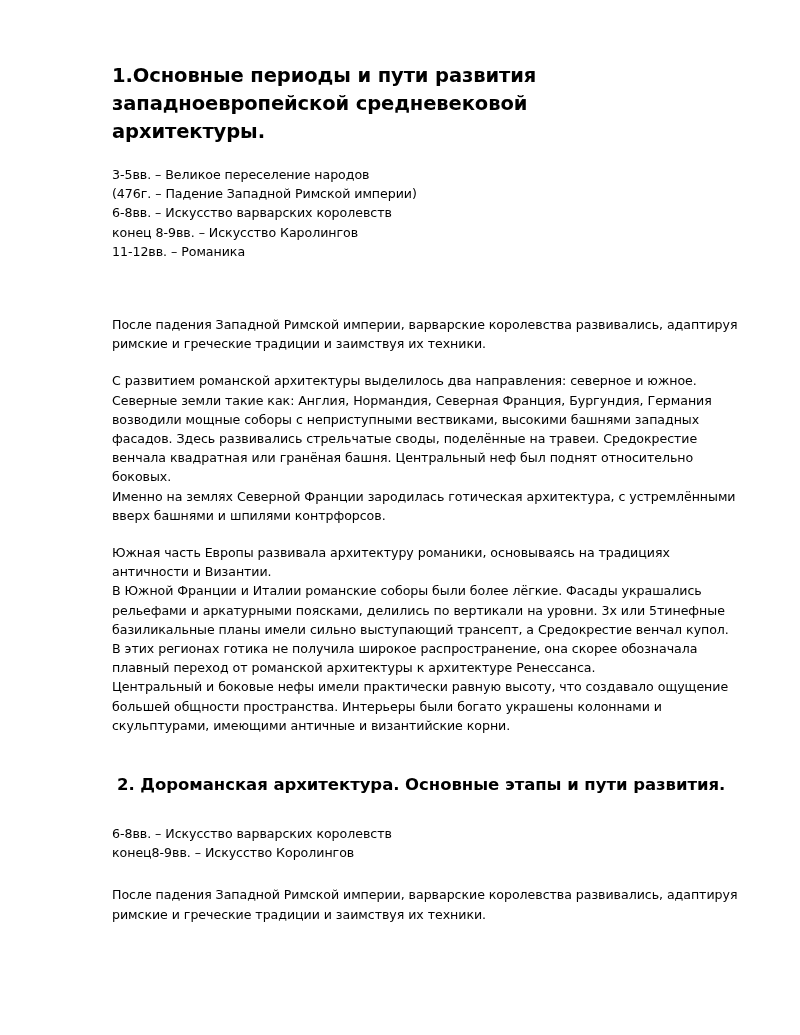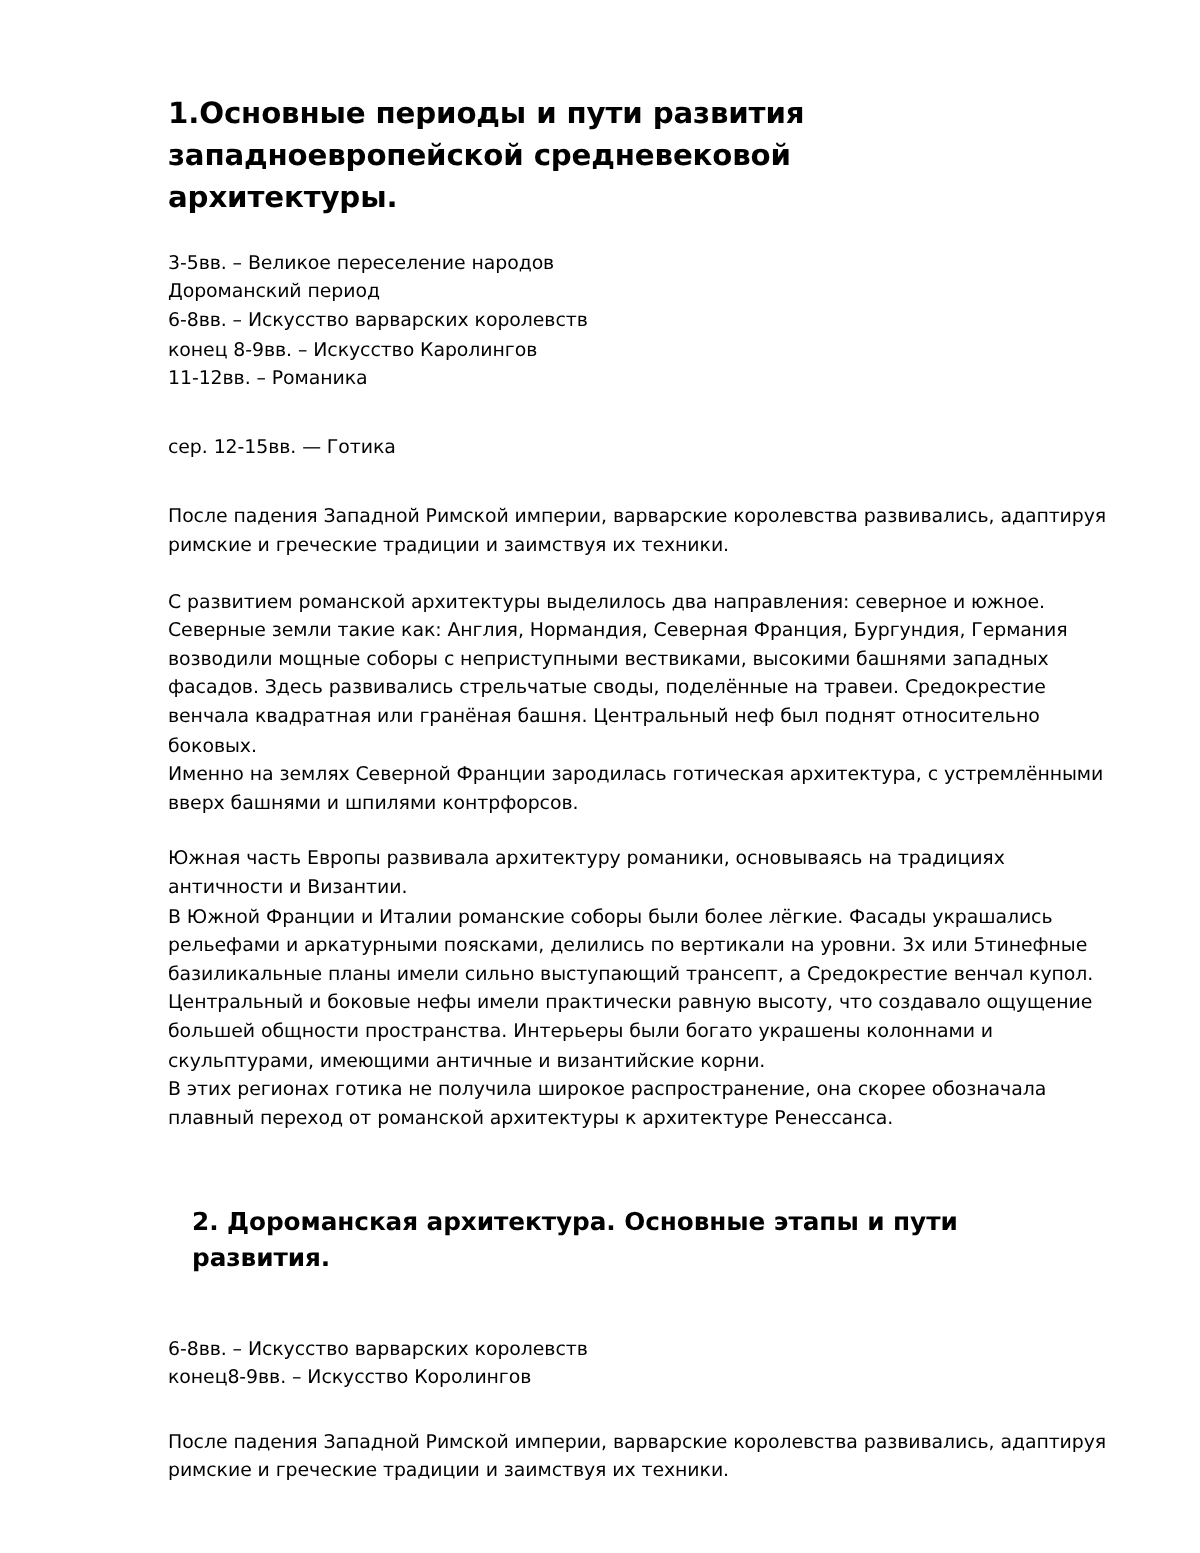--- a/index.html
+++ b/index.html
@@ -35,21 +35,21 @@
     line-height: 28px;
     letter-spacing: -0.1px;
     margin: 0 0 0 0;
     width: 560px;
   }
   .h2 {
     font-size: 16.5px;
     font-weight: bold;
     line-height: 24px;
     letter-spacing: -0.05px;
-    margin: 16px;
+    margin: 5px;
   }
 
   
   .block {
     font-size: 12.6px;
     line-height: 19.2px;
     letter-spacing: -0.05px;
   }
   .block p {
     margin: 0;
@@ -71,52 +71,49 @@
 
 <div class="page">
   <div class="doc">
 
     <h1 class="h1">1.Основные периоды и пути развития западноевропейской средневековой архитектуры.</h1>
 
     <div class="sp-h1-list"></div>
 
     <div class="block list">
       <p>3-5вв. – Великое переселение народов</p>
-      <p>Дороманский период</p>
+      <p>(476г. – Падение Западной Римской империи)</p>
       <p>6-8вв. – Искусство варварских королевств</p>
       <p>конец 8-9вв. – Искусство Каролингов</p>
       <p>11-12вв. – Романика</p>
     </div>
 
     <div class="sp-gotika"></div>
 
-    <div class="block list">
-      <p>сер. 12-15вв. — Готика</p>
-    </div>
 
     <div class="sp-gotika"></div>
 
     <div class="block">
       <p>После падения Западной Римской империи, варварские королевства развивались, адаптируя римские и греческие традиции и заимствуя их техники.</p>
     </div>
 
     <div class="sp-blockgap"></div>
 
     <div class="block">
       <p>С развитием романской архитектуры выделилось два направления: северное и южное. Северные земли такие как: Англия, Нормандия, Северная Франция, Бургундия, Германия возводили мощные соборы с неприступными вествиками, высокими башнями западных фасадов. Здесь развивались стрельчатые своды, поделённые на травеи. Средокрестие венчала квадратная или гранёная башня. Центральный неф был поднят относительно боковых.</p>
       <p>Именно на землях Северной Франции зародилась готическая архитектура, с устремлёнными вверх башнями и шпилями контрфорсов.</p>
     </div>
 
     <div class="sp-blockgap"></div>
 
     <div class="block">
       <p>Южная часть Европы развивала архитектуру романики, основываясь на традициях античности и Византии.</p>
       <p>В Южной Франции и Италии романские соборы были более лёгкие. Фасады украшались рельефами и аркатурными поясками, делились по вертикали на уровни. 3х или 5тинефные базиликальные планы имели сильно выступающий трансепт, а Средокрестие венчал купол.</p>
+      <p>В этих регионах готика не получила широкое распространение, она скорее обозначала плавный переход от романской архитектуры к архитектуре Ренессанса.</p>
       <p>Центральный и боковые нефы имели практически равную высоту, что создавало ощущение большей общности пространства. Интерьеры были богато украшены колоннами и скульптурами, имеющими античные и византийские корни.</p>
-      <p>В этих регионах готика не получила широкое распространение, она скорее обозначала плавный переход от романской архитектуры к архитектуре Ренессанса.</p>
     </div>
 
     <div class="sp-pre-h2"></div>
 
     <h2 class="h2">2. Дороманская архитектура. Основные этапы и пути развития.</h2>
 
     <div class="sp-h2-list"></div>
 
     <div class="block list">
       <p>6-8вв. – Искусство варварских королевств</p>

